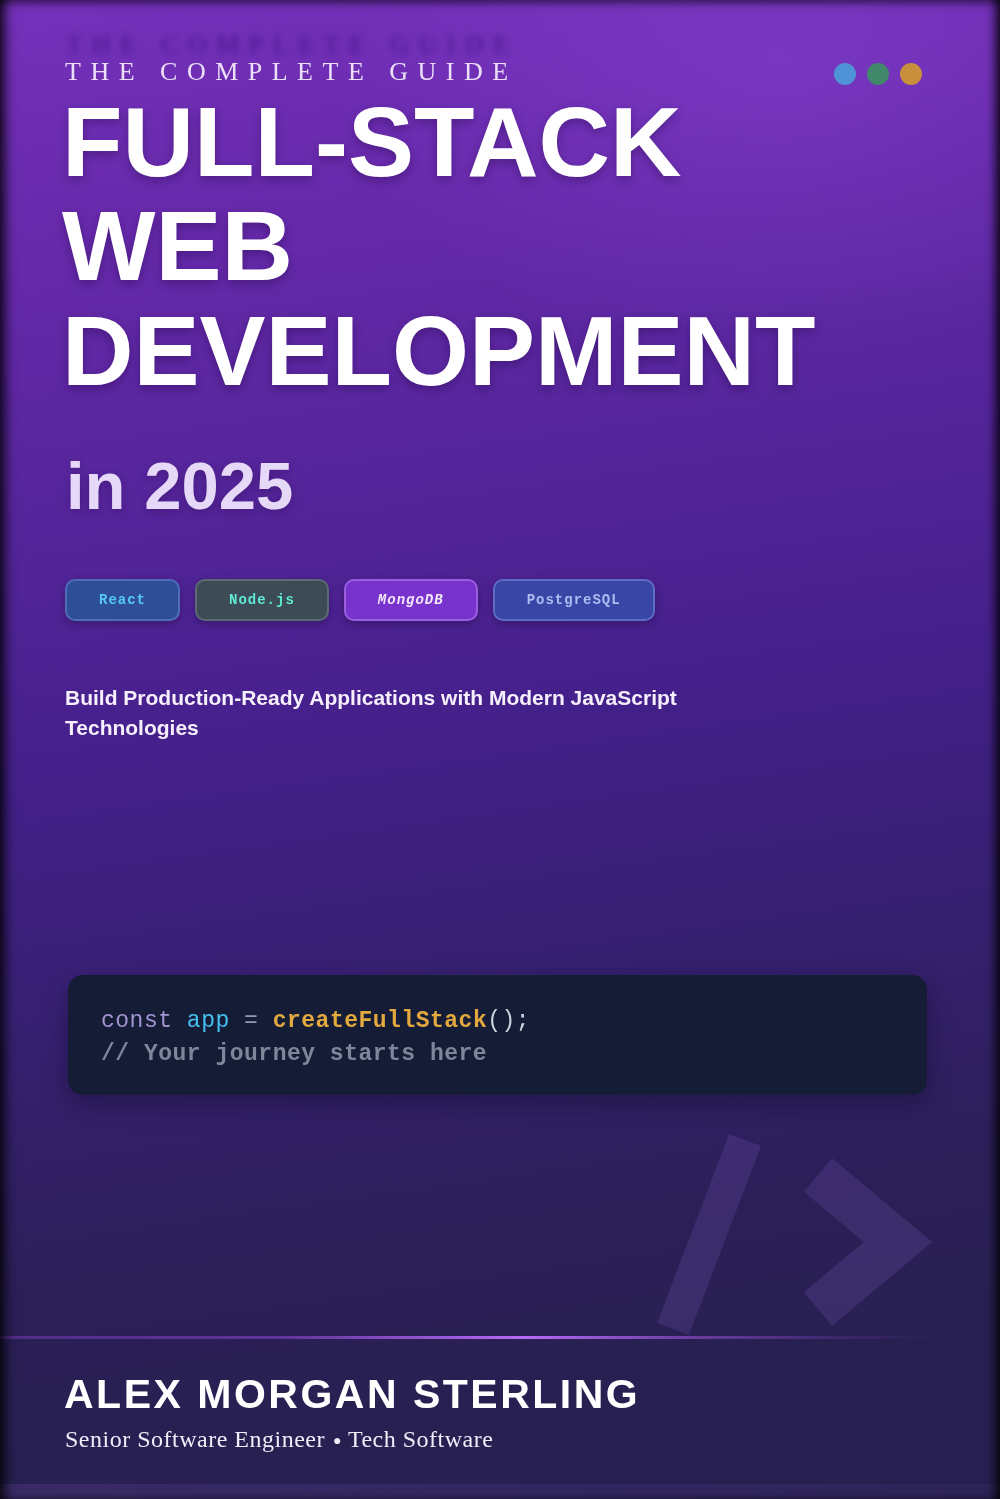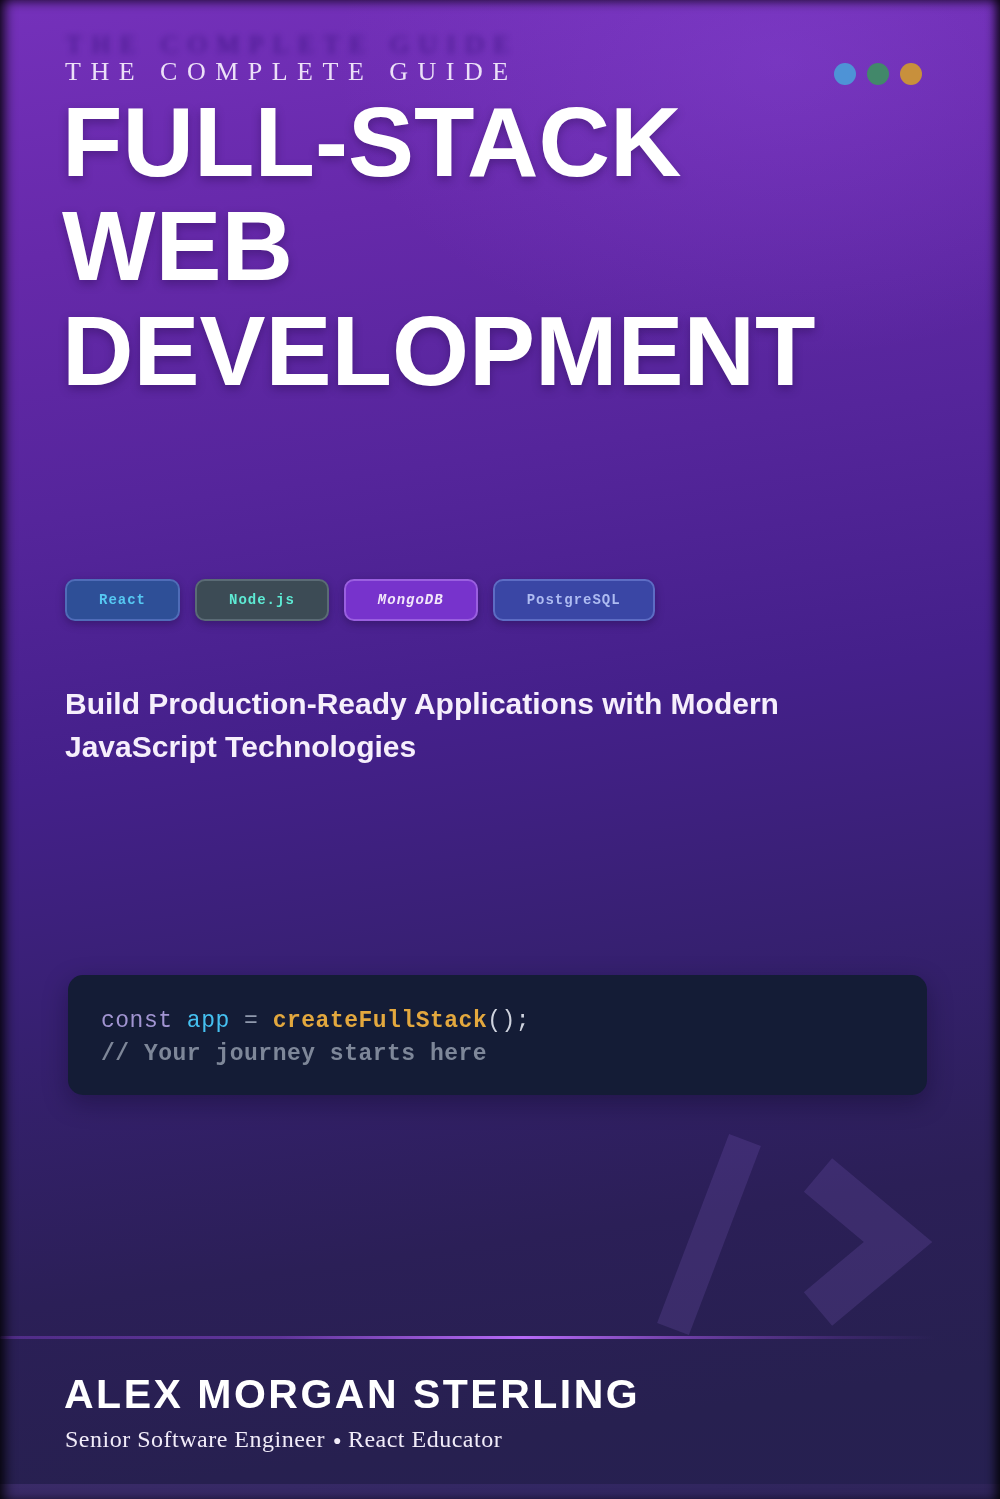--- a/index.html
+++ b/index.html
@@ -75,21 +75,21 @@
     font-family: "Liberation Mono", monospace;
     font-size: 14px; font-weight: 700; letter-spacing: 1px;
     padding: 11px 32px; border-radius: 10px; border: 2px solid transparent;
     box-shadow: 0 3px 8px rgba(20,5,45,0.35);
     white-space: nowrap;
   }
 
   
   .subtitle {
     position: absolute; left: 65px; top: 683px; width: 750px;
-    font-size: 30px; font-weight: 600; line-height: 1.42; color: #f6effc;
+    font-size: 21px; font-weight: 600; line-height: 1.42; color: #f6effc;
   }
 
   
   .codeblock {
     position: absolute; left: 68px; top: 975px; width: 859px; height: 120px;
     background: #141c36; border-radius: 15px;
     padding: 30px 0 0 33px;
     font-family: "Liberation Mono", monospace;
     font-size: 23px; line-height: 33px; letter-spacing: 0.5px;
     box-shadow: 0 8px 24px rgba(10,5,30,0.35);
@@ -133,20 +133,21 @@
 
   <div class="dots">
       <div class="dot" style="background: rgb(78, 147, 214);"></div>
       <div class="dot" style="background: rgb(66, 136, 106);"></div>
       <div class="dot" style="background: rgb(200, 144, 60);"></div>
     </div>
 
   <h1 class="title">FULL-STACK
 WEB
 DEVELOPMENT</h1>
+  <div class="year">in 2025</div>
 
   <div class="badges">
       <div class="badge" style="background: rgb(46, 79, 151); border-color: rgb(79, 108, 184); color: rgb(86, 200, 242);">React</div>
       <div class="badge" style="background: rgb(60, 75, 85); border-color: rgb(90, 107, 117); color: #5eead4;">Node.js</div>
       <div class="badge" style="background: rgb(119, 51, 204); border-color: rgb(154, 95, 224); color: rgb(242, 232, 250); font-style: italic;">MongoDB</div>
       <div class="badge" style="background: rgb(58, 70, 165); border-color: rgb(93, 108, 196); color: rgb(174, 188, 242);">PostgreSQL</div>
     </div>
 
   <p class="subtitle">Build Production-Ready Applications with Modern JavaScript Technologies</p>
 
@@ -157,18 +158,18 @@
 
   <svg class="watermark" width="300" height="235" viewBox="0 0 300 235">
     <line x1="100" y1="28" x2="28" y2="217" stroke="rgba(170,130,250,0.14)" stroke-width="34"></line>
     <polyline points="173,63 253,130 173,197" fill="none" stroke="rgba(170,130,250,0.14)" stroke-width="44"></polyline>
   </svg>
 
   <div class="glowline"></div>
 
   <div class="author-name">ALEX MORGAN STERLING</div>
   <div class="author-tagline">
-    <span>Senior Software Engineer</span><span class="sep">●</span><span>React Educator</span>
+    <span>Senior Software Engineer</span><span class="sep">●</span><span>Tech Software</span>
   </div>
 
   <div class="bottom-strip"></div>
   <div class="vignette"></div>
 </div>
 
 </body></html>

